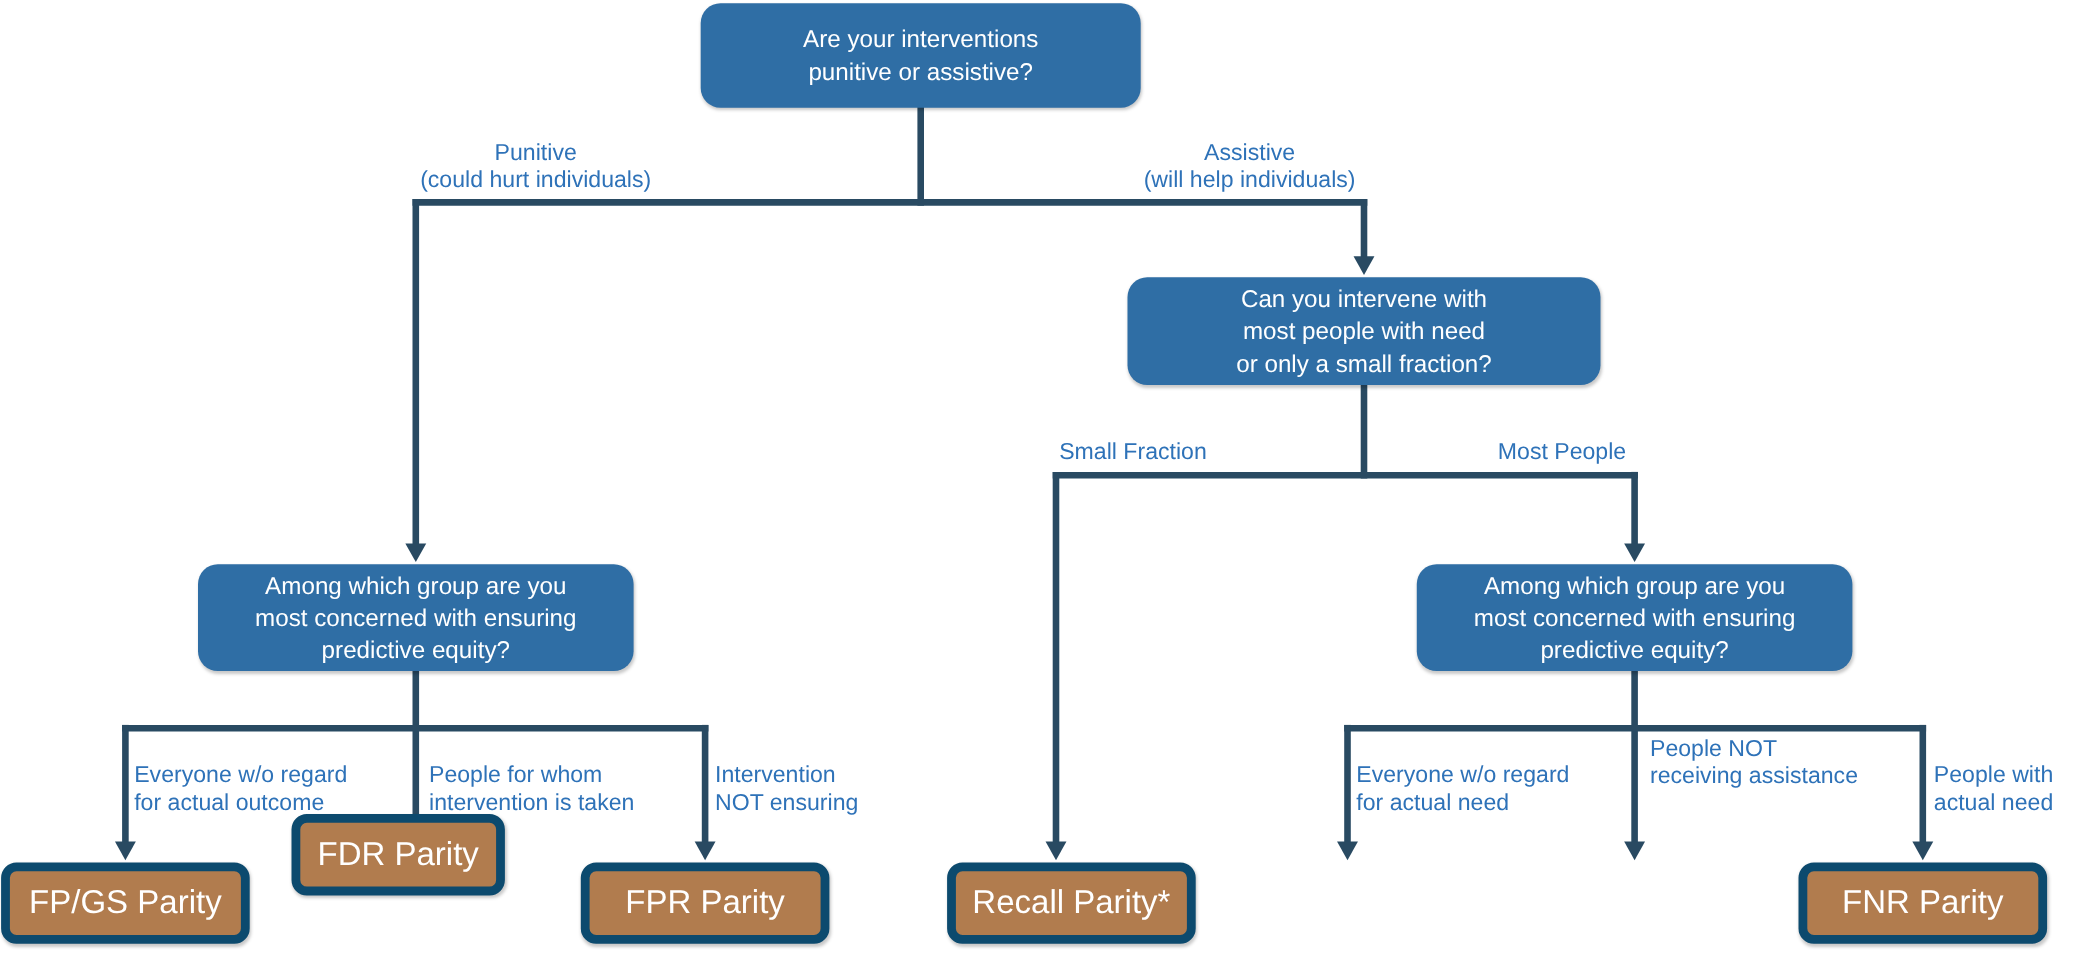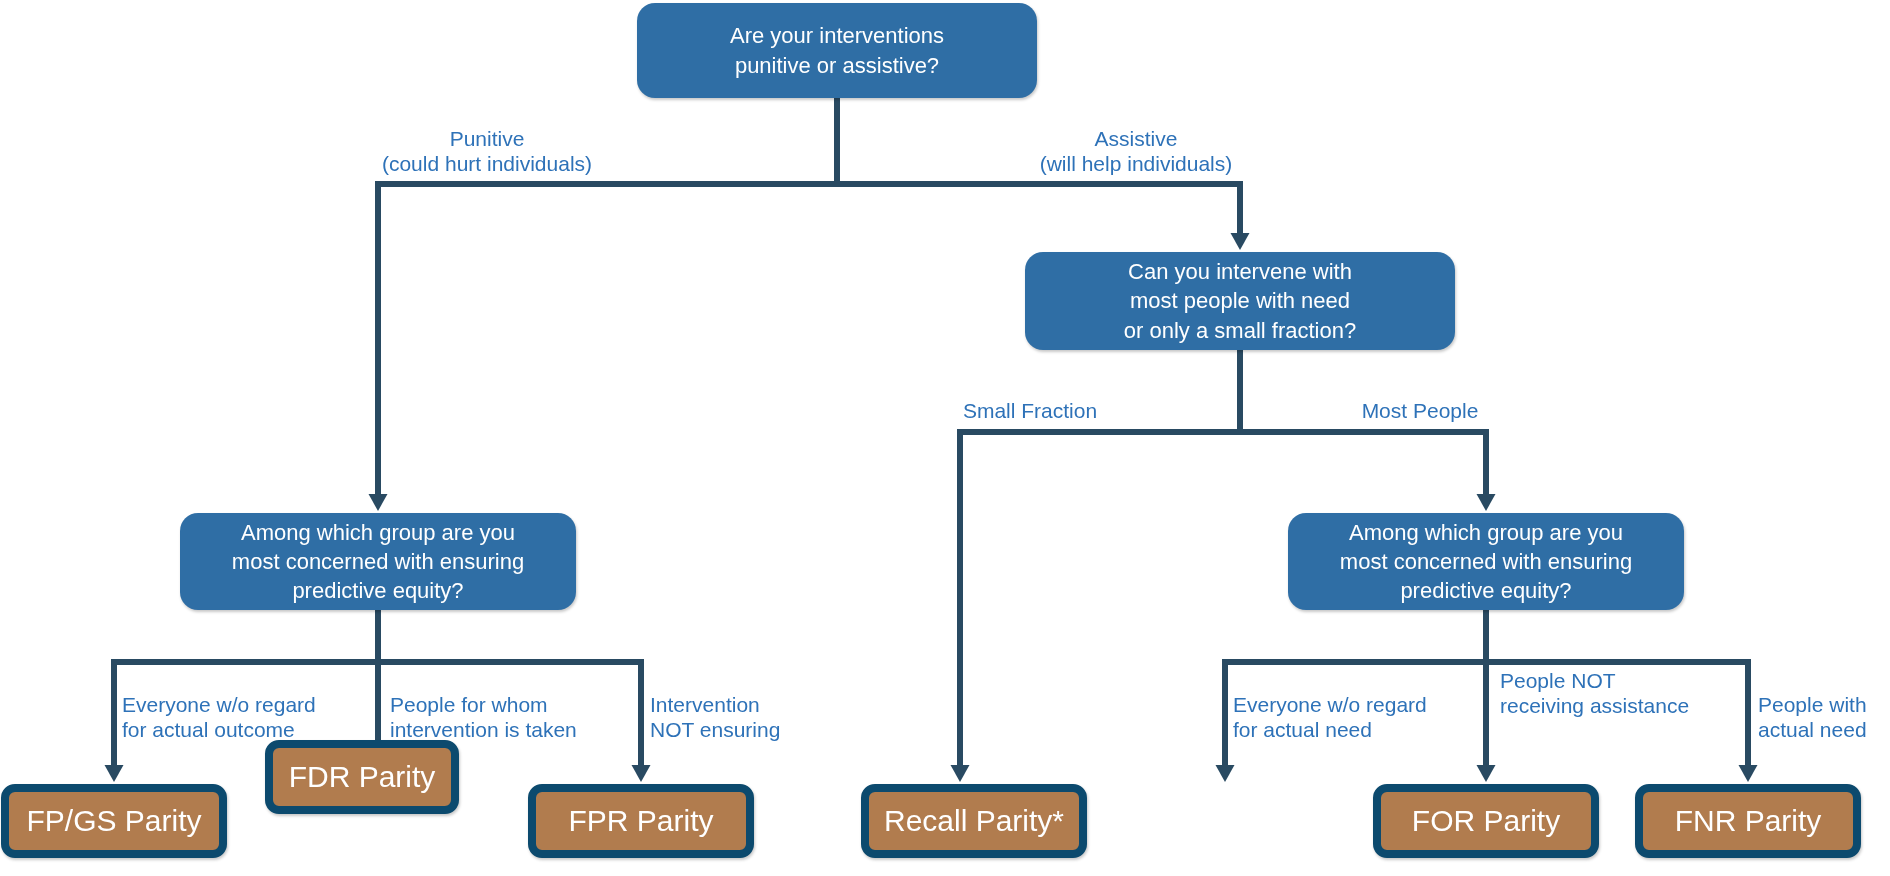--- a/index.html
+++ b/index.html
@@ -149,17 +149,16 @@
 
   <div class="leaf" style="left:1px; top:784px; width:226px; height:74px;">FP/GS Parity</div>
 
   <div class="leaf" style="left:265px; top:740px; width:194px; height:74px;">FDR Parity</div>
 
   <div class="leaf" style="left:528px; top:784px; width:226px; height:74px;">FPR Parity</div>
 
   <div class="leaf" style="left:847px; top:784px; width:226px; height:74px;margin-left:14px;">Recall Parity*</div>
 
 
-  <div class="leaf" style="left:1373px; top:784px; width:226px; height:74px;">FOR Parity</div>
 
   <div class="leaf" style="left:1635px; top:784px; width:226px; height:74px;">FNR Parity</div>
 
 </div>
 
 </body></html>

